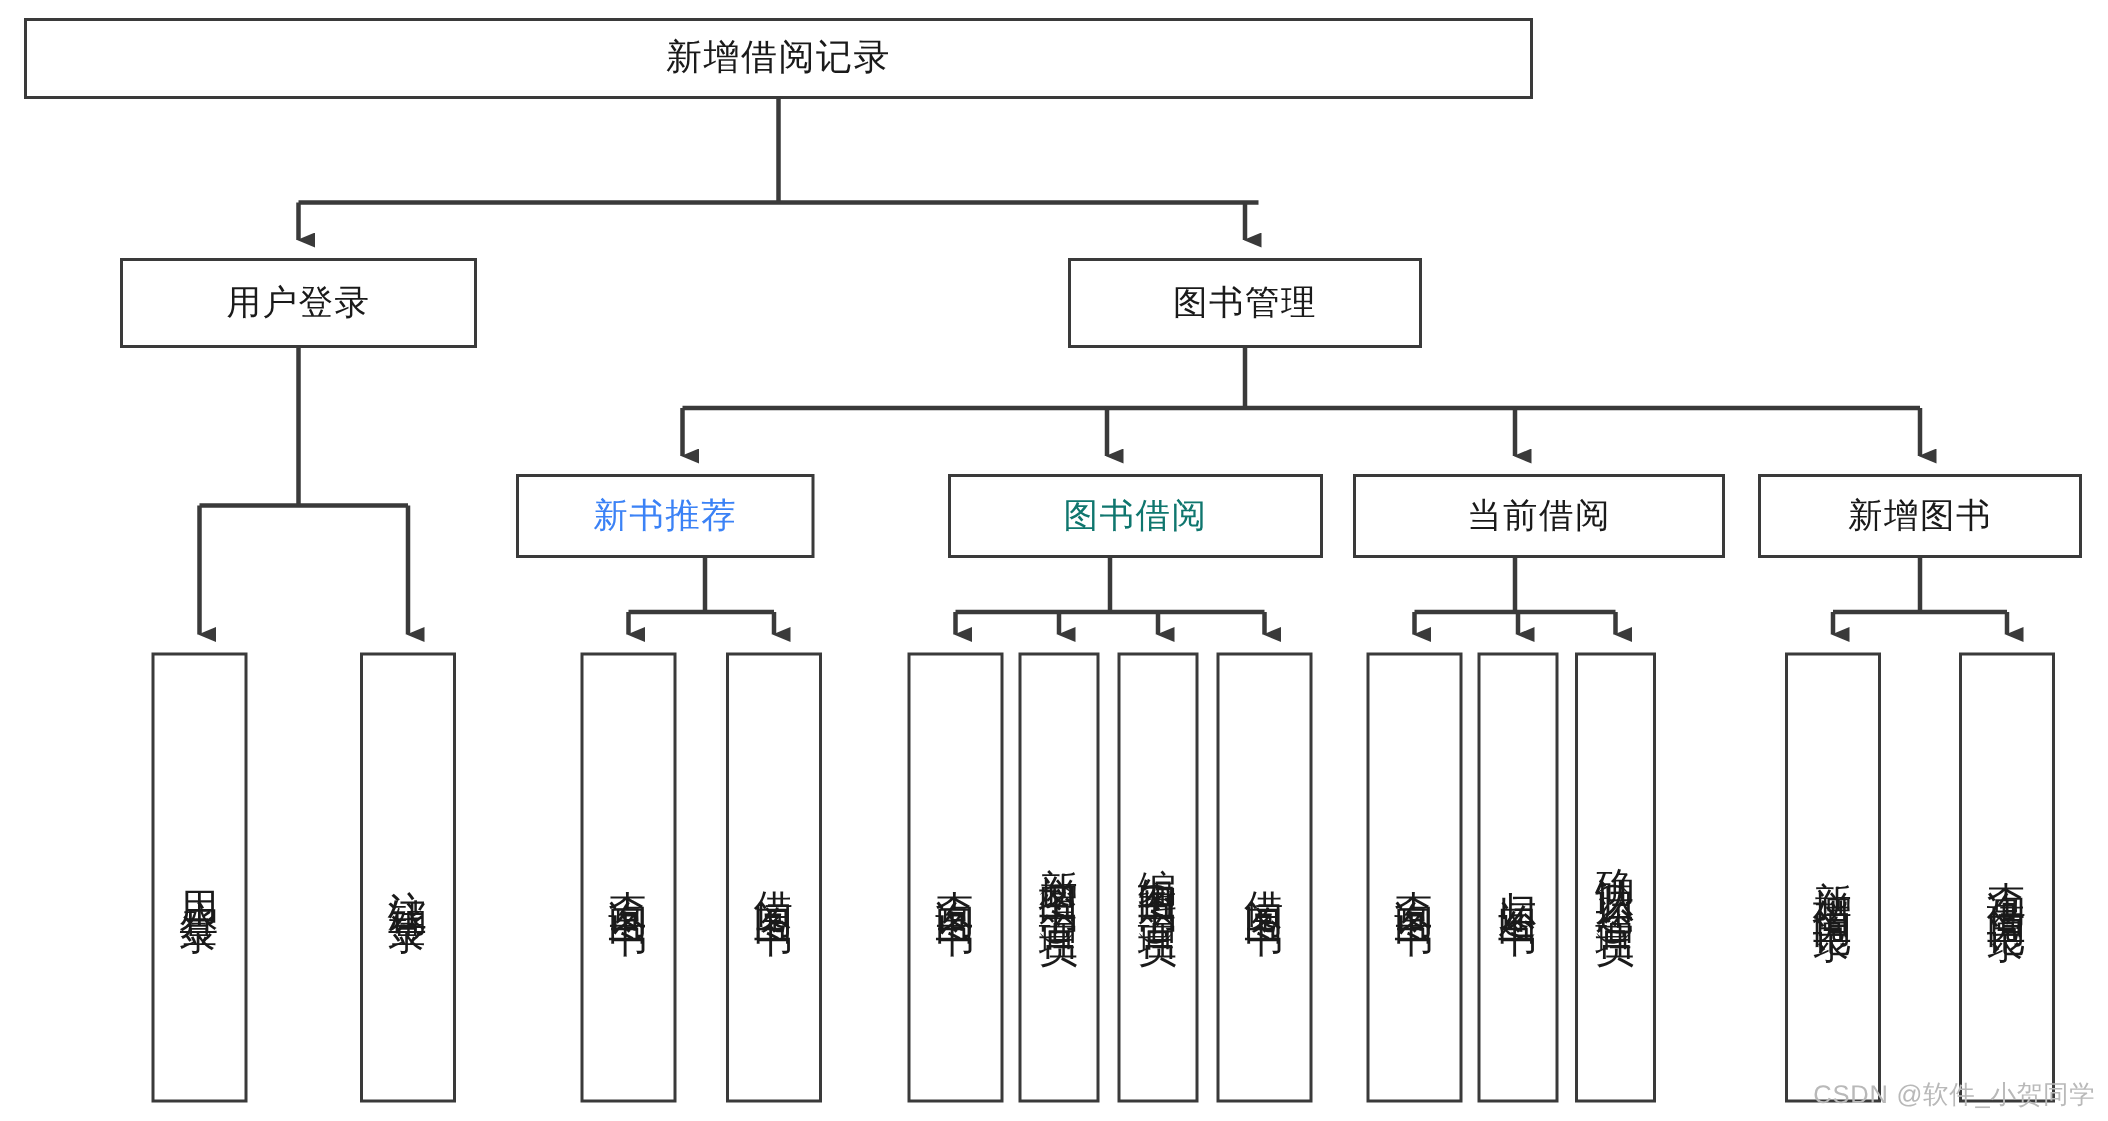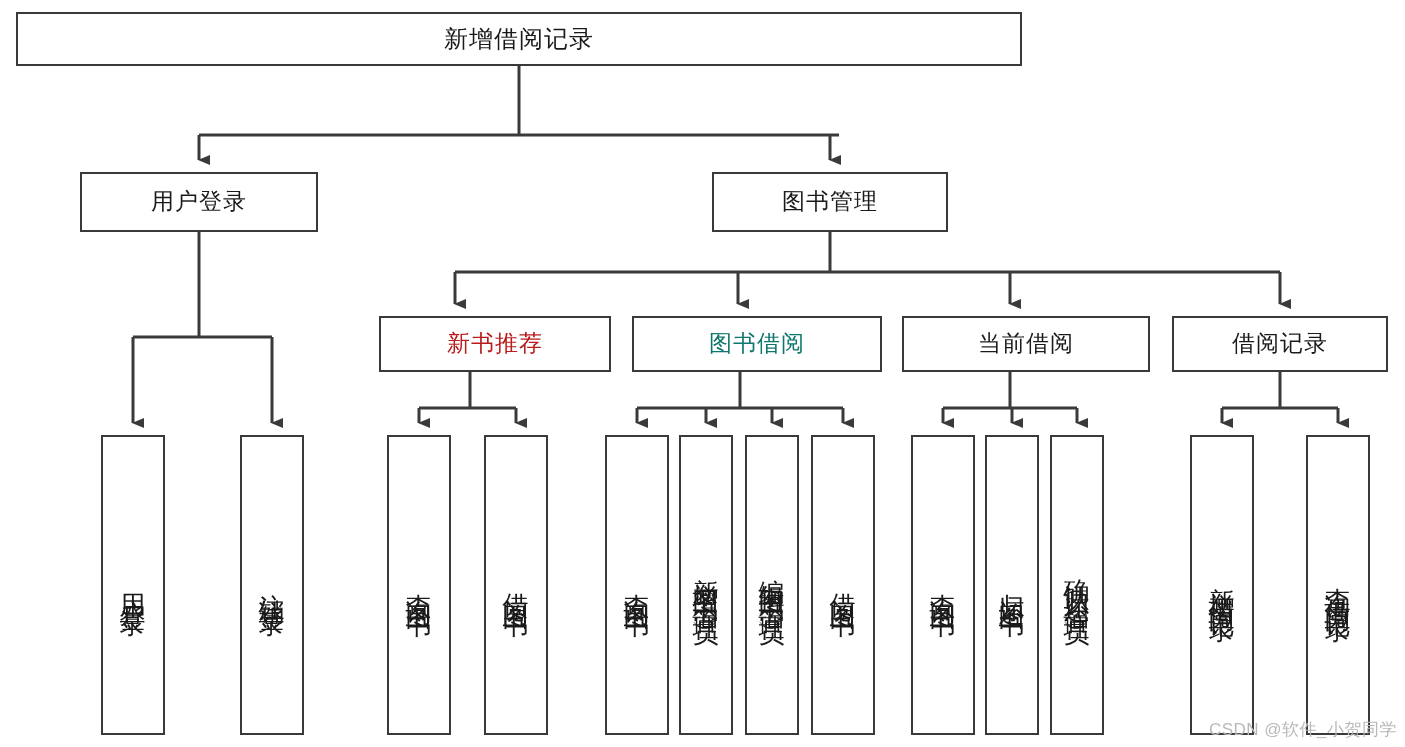--- a/index.html
+++ b/index.html
@@ -118,24 +118,24 @@
       <path d="M1222,408 L1222,423" marker-end="url(#arrow)"></path>
       <path d="M1338,408 L1338,423" marker-end="url(#arrow)"></path>
     </g>
   </svg>
 
   <div class="node node-h node-root" style="left: 16px; top: 12px; width: 1006px; height: 54px; border-color: rgb(58, 58, 58); color: rgb(26, 26, 26); background: rgb(255, 255, 255);">新增借阅记录</div>
 
   <div class="node node-h" style="left: 80px; top: 172px; width: 238px; height: 60px; border-color: rgb(58, 58, 58); color: rgb(26, 26, 26); background: rgb(255, 255, 255);">用户登录</div>
   <div class="node node-h" style="left: 712px; top: 172px; width: 236px; height: 60px; border-color: rgb(58, 58, 58); color: rgb(26, 26, 26); background: rgb(255, 255, 255);">图书管理</div>
 
-  <div class="node node-h" style="left: 379px; top: 316px; width: 232px; height: 56px; border-color: rgb(58, 58, 58); color: #b91c1c; background: rgb(255, 255, 255);">新书推荐</div>
+  <div class="node node-h" style="left: 344px; top: 316px; width: 199px; height: 56px; border-color: rgb(58, 58, 58); color: #3b82f6; background: rgb(255, 255, 255);">新书推荐</div>
   <div class="node node-h" style="left: 632px; top: 316px; width: 250px; height: 56px; border-color: rgb(58, 58, 58); color: #0f766e; background: rgb(255, 255, 255);">图书借阅</div>
   <div class="node node-h" style="left: 902px; top: 316px; width: 248px; height: 56px; border-color: rgb(58, 58, 58); color: rgb(26, 26, 26); background: rgb(255, 255, 255);">当前借阅</div>
-  <div class="node node-h" style="left: 1172px; top: 316px; width: 216px; height: 56px; border-color: rgb(58, 58, 58); color: rgb(26, 26, 26); background: rgb(255, 255, 255);">借阅记录</div>
+  <div class="node node-h" style="left: 1172px; top: 316px; width: 216px; height: 56px; border-color: rgb(58, 58, 58); color: rgb(26, 26, 26); background: rgb(255, 255, 255);">新增图书</div>
 
   <div class="node node-v" style="left: 101px; top: 435px; width: 64px; height: 300px; border-color: rgb(58, 58, 58); color: rgb(26, 26, 26); background: rgb(255, 255, 255);">用户登录</div>
   <div class="node node-v" style="left: 240px; top: 435px; width: 64px; height: 300px; border-color: rgb(58, 58, 58); color: rgb(26, 26, 26); background: rgb(255, 255, 255);">注销登录</div>
   <div class="node node-v" style="left: 387px; top: 435px; width: 64px; height: 300px; border-color: rgb(58, 58, 58); color: rgb(26, 26, 26); background: rgb(255, 255, 255);">查询图书</div>
   <div class="node node-v" style="left: 484px; top: 435px; width: 64px; height: 300px; border-color: rgb(58, 58, 58); color: rgb(26, 26, 26); background: rgb(255, 255, 255);">借阅图书</div>
   <div class="node node-v" style="left: 605px; top: 435px; width: 64px; height: 300px; border-color: rgb(58, 58, 58); color: rgb(26, 26, 26); background: rgb(255, 255, 255);">查询图书</div>
   <div class="node node-v" style="left: 679px; top: 435px; width: 54px; height: 300px; border-color: rgb(58, 58, 58); color: rgb(26, 26, 26); background: rgb(255, 255, 255);">新增图书（管理员）</div>
   <div class="node node-v" style="left: 745px; top: 435px; width: 54px; height: 300px; border-color: rgb(58, 58, 58); color: rgb(26, 26, 26); background: rgb(255, 255, 255);">编辑图书（管理员）</div>
   <div class="node node-v" style="left: 811px; top: 435px; width: 64px; height: 300px; border-color: rgb(58, 58, 58); color: rgb(26, 26, 26); background: rgb(255, 255, 255);">借阅图书</div>
   <div class="node node-v" style="left: 911px; top: 435px; width: 64px; height: 300px; border-color: rgb(58, 58, 58); color: rgb(26, 26, 26); background: rgb(255, 255, 255);">查询图书</div>

